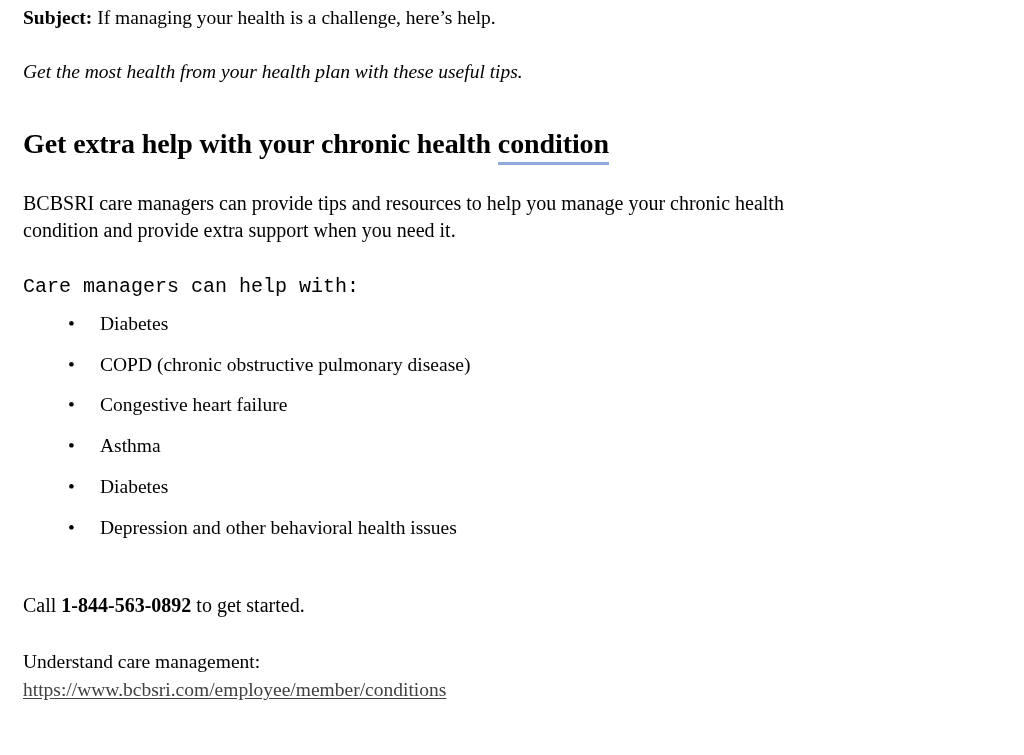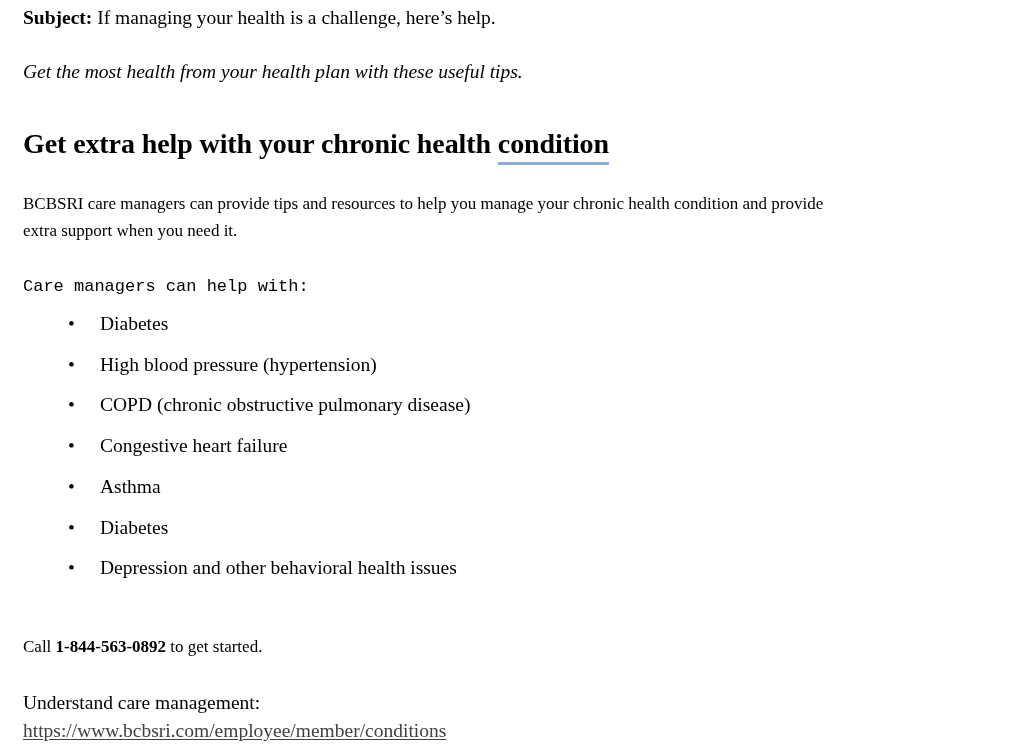--- a/index.html
+++ b/index.html
@@ -69,21 +69,21 @@
     position: absolute;
     left: 0;
     right: 0;
     bottom: -4px;
     height: 3px;
     background: #8faadc;
   }
 
   
   .para {
-    font-size: 17px;
+    font-size: 20px;
     line-height: 27px;
     margin: 29px 0 0 0;
     max-width: 840px;
   }
   .para.tight {
     max-width: 838px;
   }
   .para-intro-list {
     margin-top: 29px;
     font-family: Liberation Mono, monospace;
@@ -153,21 +153,20 @@
     <p class="tagline">Get the most health from your health plan with these useful tips.</p>
 
     <h1 class="headline"><span>Get extra help with your chronic health </span><span class="hl-underlined">condition</span></h1>
 
     <p class="para tight">BCBSRI care managers can provide tips and resources to help you manage your chronic health condition and provide extra support when you need it.</p>
 
     <p class="para para-intro-list">Care managers can help with:</p>
 
     <ul class="bullets">
       <li>Diabetes</li>
-      <li>High blood pressure (hypertension)</li>
       <li>COPD (chronic obstructive pulmonary disease)</li>
       <li>Congestive heart failure</li>
       <li>Asthma</li>
       <li>Diabetes</li>
       <li>Depression and other behavioral health issues</li>
     </ul>
 
     <div class="list-gap"></div>
 
     <p class="para para-call"><span>Call </span><span class="phone">1-844-563-0892</span><span> to get started.</span></p>

